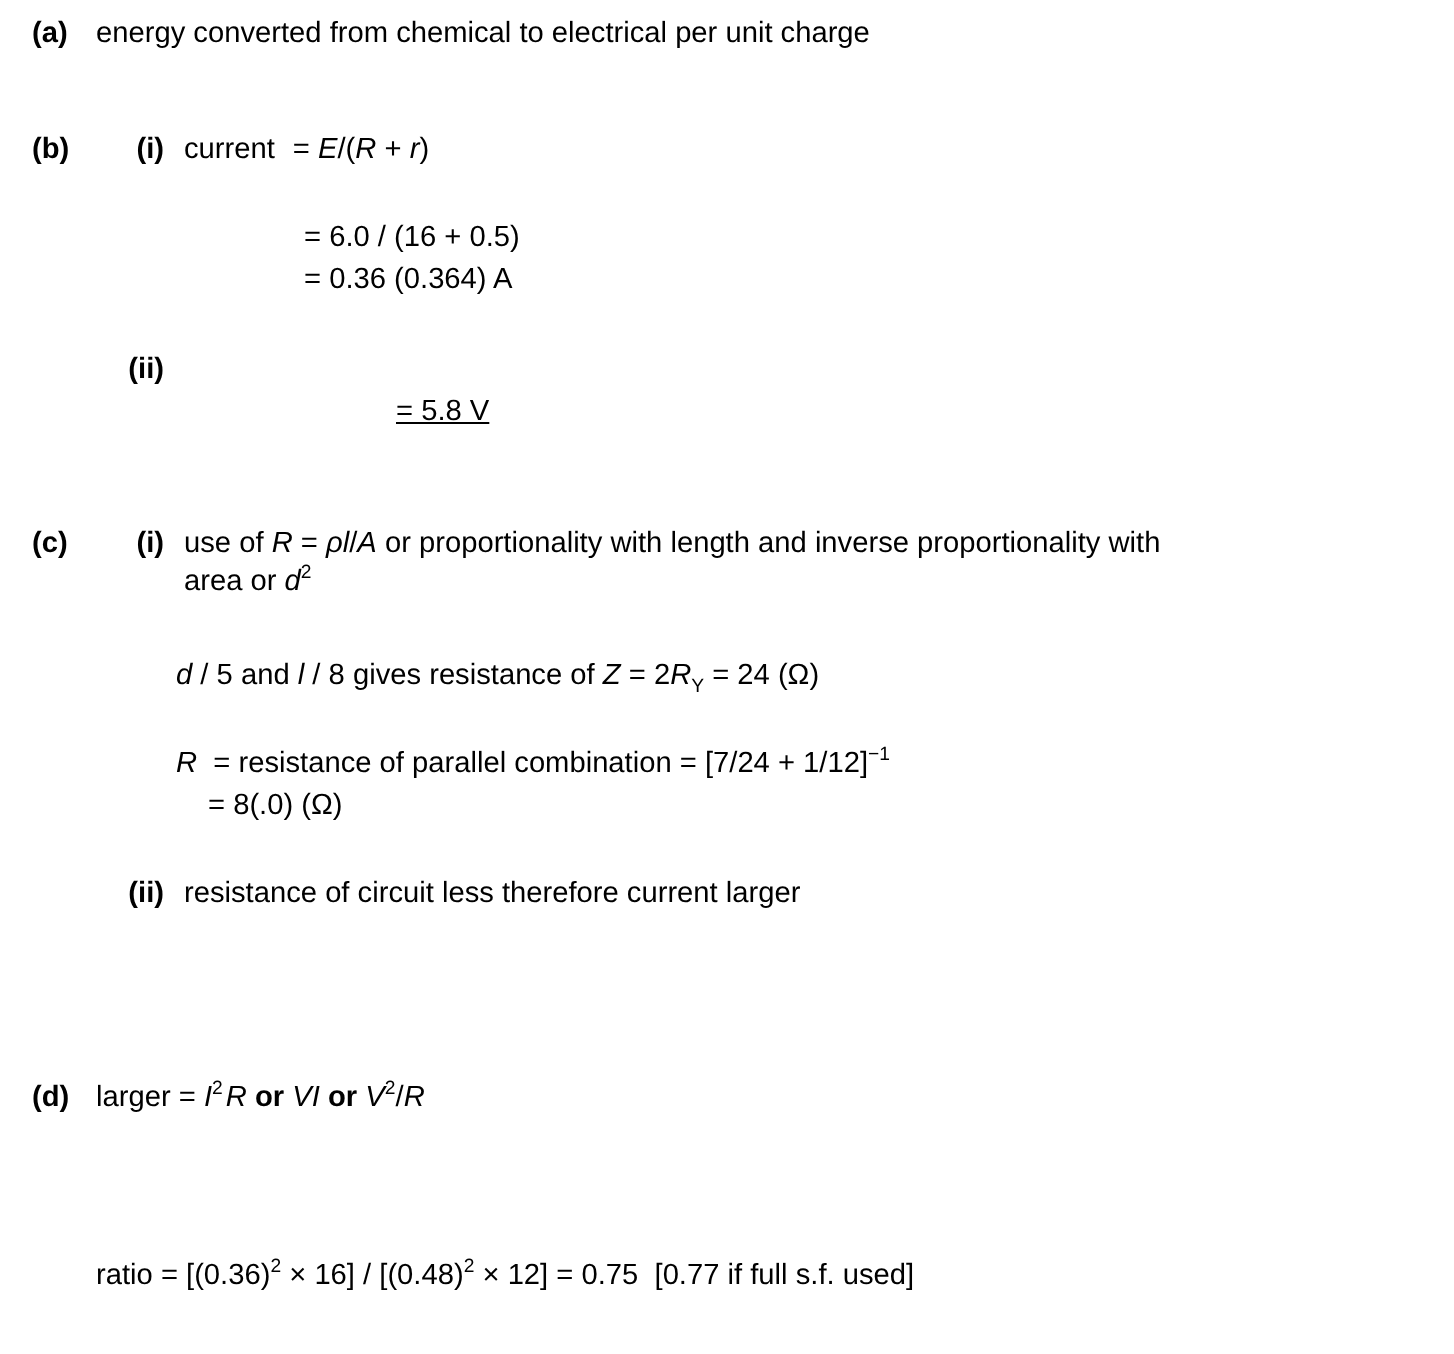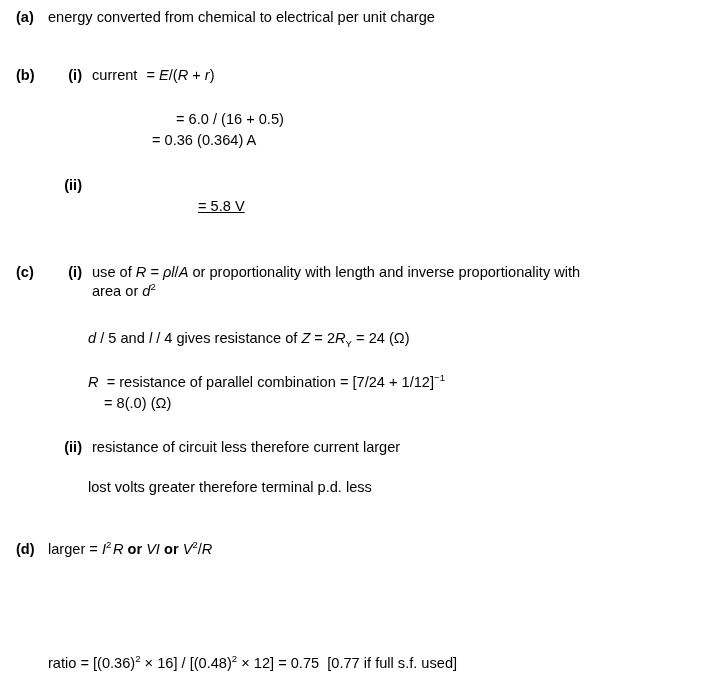--- a/index.html
+++ b/index.html
@@ -95,58 +95,57 @@
   </div>
 
   <div class="qrow" style="left:16px; top:66px;">
     <span class="part-label">(b)</span>
     <span class="roman-label">(i)</span>
     <span class="content nowrap">
       <span>current</span><span class="thin" style="margin-left:9px;"></span><span>= </span><i>E</i><span>/</span><span>(</span><i>R</i><span> + </span><i>r</i><span>)</span>
     </span>
   </div>
 
-  <div class="line" style="left:152px; top:110px;margin-left:24px;">= 6.0 / (16 + 0.5)</div>
+  <div class="line" style="left:152px; top:110px;">= 6.0 / (16 + 0.5)</div>
   <div class="line" style="left:152px; top:131px;">= 0.36 (0.364) A</div>
 
   <div class="qrow" style="left:16px; top:176px;">
     <span class="part-label"></span>
     <span class="roman-label">(ii)</span>
   </div>
   <div class="line" style="left:198px; top:197px;text-decoration:underline;">= 5.8 V</div>
 
   <div class="qrow" style="left:16px; top:263px;">
     <span class="part-label">(c)</span>
     <span class="roman-label">(i)</span>
     <span class="content wrap2">
       <span>use of </span><i>R</i><span> = </span><span class="rho">ρ</span><i>l</i><span>/</span><i>A</i><span> or proportionality with length and inverse proportionality with area or </span><i>d</i><sup>2</sup>
     </span>
   </div>
 
   <div class="line" style="left:88px; top:329px;">
-    <i>d</i><span> / 5 and </span><i>l</i><span> / 4 gives resistance of </span><i>Z</i><span> = 2</span><i>R</i><sub>Y</sub><span> = 24 (Ω)</span>
+    <i>d</i><span> / 5 and </span><i>l</i><span> / 8 gives resistance of </span><i>Z</i><span> = 2</span><i>R</i><sub>Y</sub><span> = 24 (Ω)</span>
   </div>
 
   <div class="line" style="left:88px; top:373px;">
     <i>R</i><span>&nbsp;</span><span> = resistance of parallel combination = [7/24 + 1/12]</span><sup>−1</sup>
   </div>
   <div class="line" style="left:104px; top:394px;">= 8(.0) (Ω)</div>
 
   <div class="qrow" style="left:16px; top:438px;">
     <span class="part-label"></span>
     <span class="roman-label">(ii)</span>
     <span class="content nowrap">resistance of circuit less therefore current larger</span>
   </div>
-  <div class="line" style="left:88px; top:478px;">lost volts greater therefore terminal p.d. less</div>
 
   <div class="qrow" style="left:16px; top:540px;">
     <span class="part-label">(d)</span>
     <span class="content nowrap">
       <span>larger = </span><i>I</i><sup>2</sup><i class="thin">R</i><span>&nbsp;</span><span class="bold">or</span><span>&nbsp;</span><i>VI</i><span>&nbsp;</span><span class="bold">or</span><span>&nbsp;</span><i>V</i><sup>2</sup><span>/</span><i>R</i>
     </span>
   </div>
 
 
-  <div class="line" style="left:48px; top:629px;margin-top:25px;">
+  <div class="line" style="left:48px; top:629px;">
     <span>ratio = [(0.36)</span><sup>2</sup><span> × 16] / [(0.48)</span><sup>2</sup><span> × 12] = 0.75</span><span>&nbsp;&nbsp;</span><span>[0.77 if full s.f. used]</span>
   </div>
 
 </div>
 
 </body></html>

